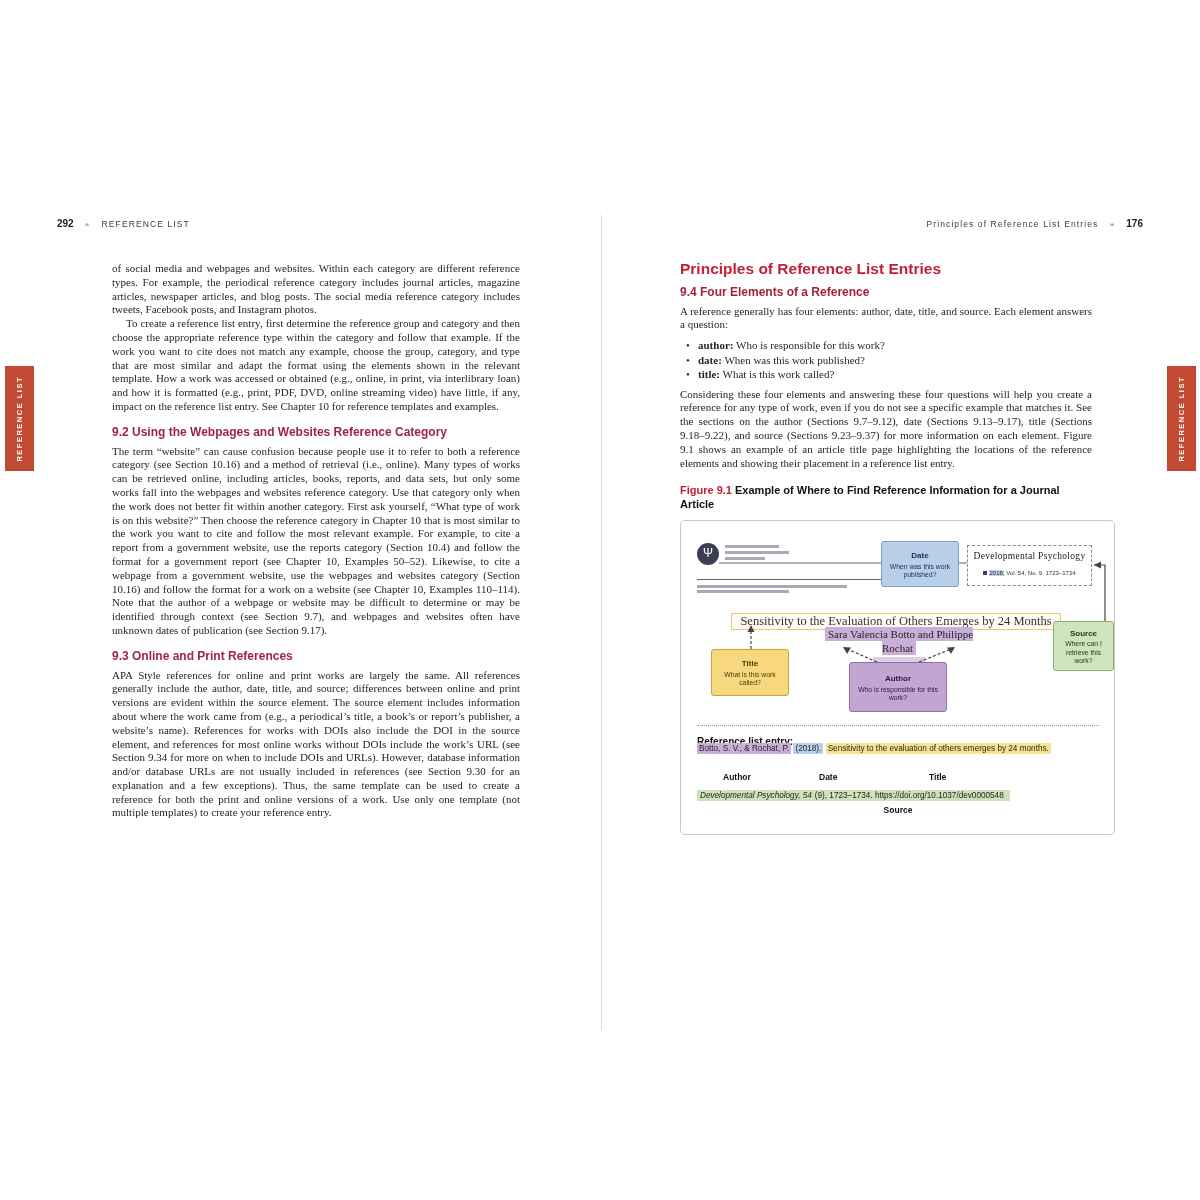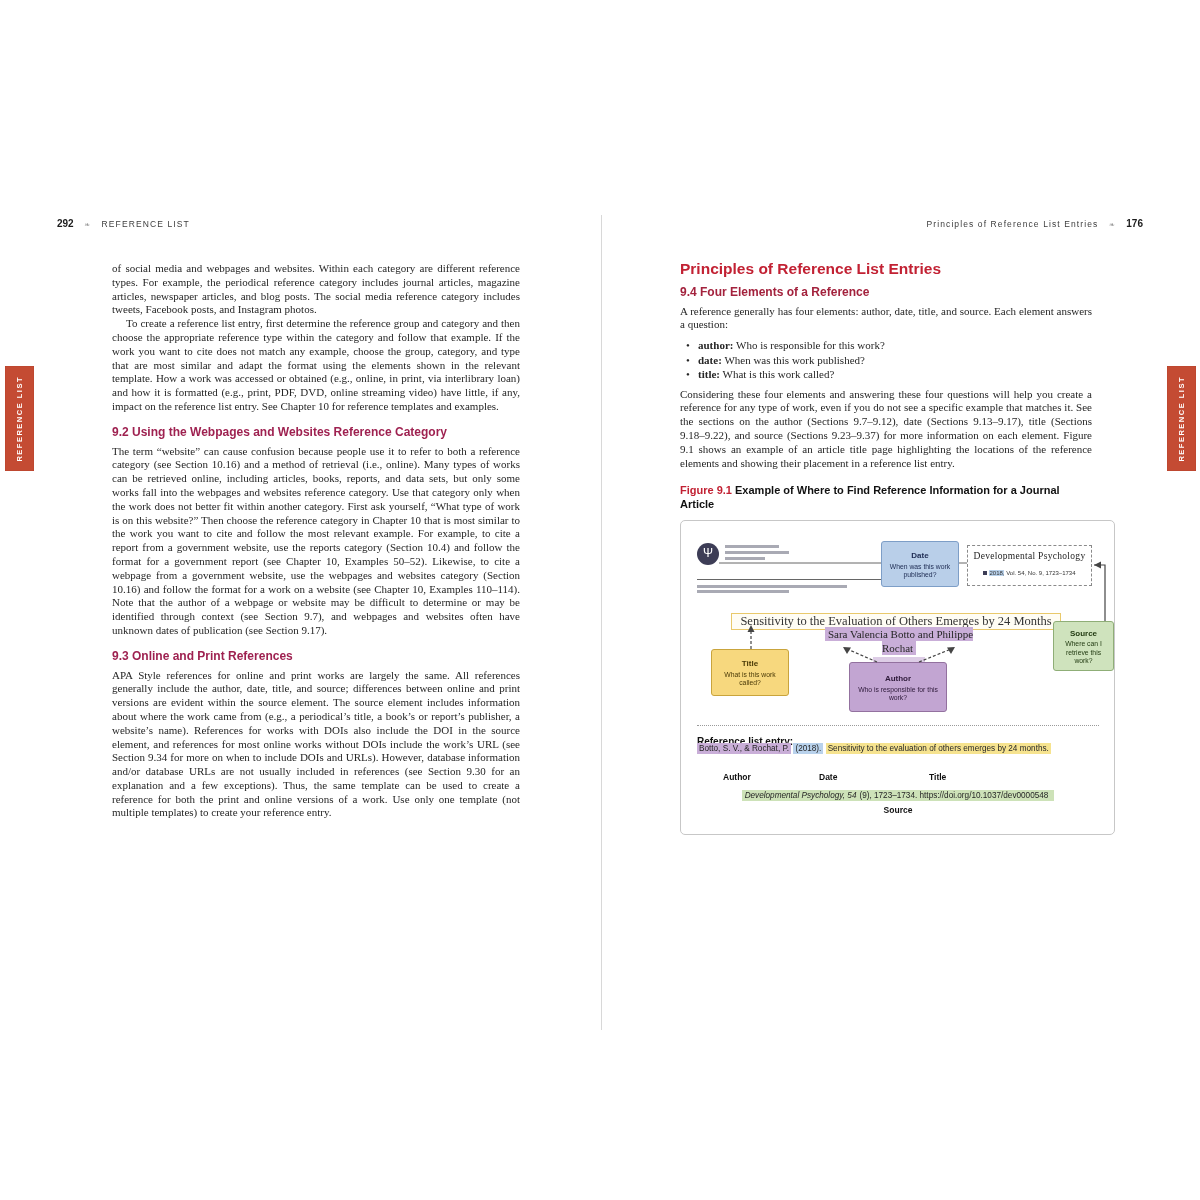--- a/index.html
+++ b/index.html
@@ -88,21 +88,21 @@
   .byline .by-names { font-family:"Liberation Serif", serif; font-size:11px; padding:1px 3px; }
   .byline .by-affil { font-family:"Liberation Serif", serif; font-size:6.5px; padding:0 3px; display:inline-block; margin-top:1px; }
 
   .fig-svg { position:absolute; left:0; top:0; pointer-events:none; }
 
   .ref-sep { position:absolute; left:16px; top:204px; width:402px; border-top:1.5px dotted #9a9a9a; }
   .ref-heading { position:absolute; left:16px; top:214px; font-size:10px; font-weight:bold; color:#111; }
   .ref-line1 { position:absolute; left:16px; top:221px; width:410px; font-size:8.2px; white-space:nowrap; }
   .ref-line1 span { padding:1px 2px; }
   .ref-labels { position:absolute; top:250px; font-size:8.5px; font-weight:bold; color:#111; }
-  .ref-line2 { position:absolute; left:16px; top:268px; width:402px; text-align:center; font-size:8.2px; }
+  .ref-line2 { position:absolute; left:16px; top:268px; width:402px; font-size:8.2px; }
   .ref-line2 span { padding:1px 3px; }
   .ref-source-label { position:absolute; left:16px; top:283px; width:402px; text-align:center;
                       font-size:8.5px; font-weight:bold; color:#111; }
   .it { font-style:italic; }
 </style>
 </head>
 <body>
 
 <div class="tab tab-left">
   <span>REFERENCE LIST</span>

